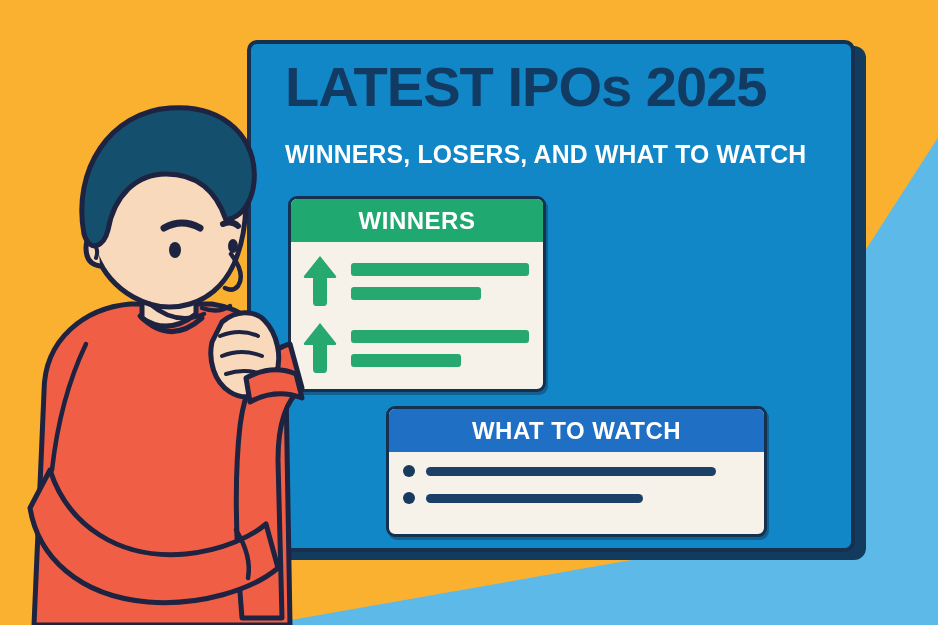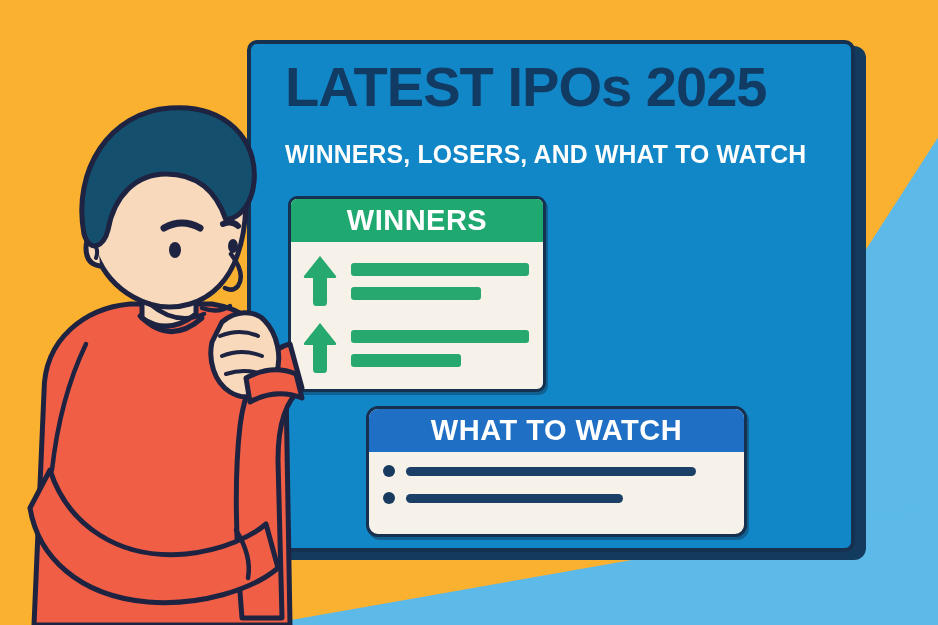--- a/index.html
+++ b/index.html
@@ -104,35 +104,35 @@
     box-sizing: border-box;
     overflow: hidden;
     box-shadow: 2px 3px 0 rgba(18,49,79,0.45);
   }
   .card-header {
     height: 43px;
     display: flex;
     align-items: center;
     justify-content: center;
     color: #ffffff;
-    font-size: 29px;
+    font-size: 24px;
     font-weight: bold;
     letter-spacing: 0.5px;
     line-height: 1;
   }
   .card-body {
     padding: 12px 14px 12px 12px;
     display: flex;
     flex-direction: column;
     gap: 13px;
   }
 
   .card-winners { left: 37px; top: 152px; width: 258px; height: 196px; }
   .card-losers  { left: 315px; top: 152px; width: 272px; height: 196px; }
-  .card-watch   { left: 115px; top: 362px; width: 381px; height: 131px; border-radius: 12px; }
+  .card-watch   { left: 135px; top: 362px; width: 381px; height: 131px; }
 
   .hdr-green { background: #1fa86f; }
   .hdr-red   { background: #f05f45; }
   .hdr-blue  { background: #1f6fc4; }
 
   
   .entry-row {
     display: flex;
     align-items: center;
     gap: 14px;

